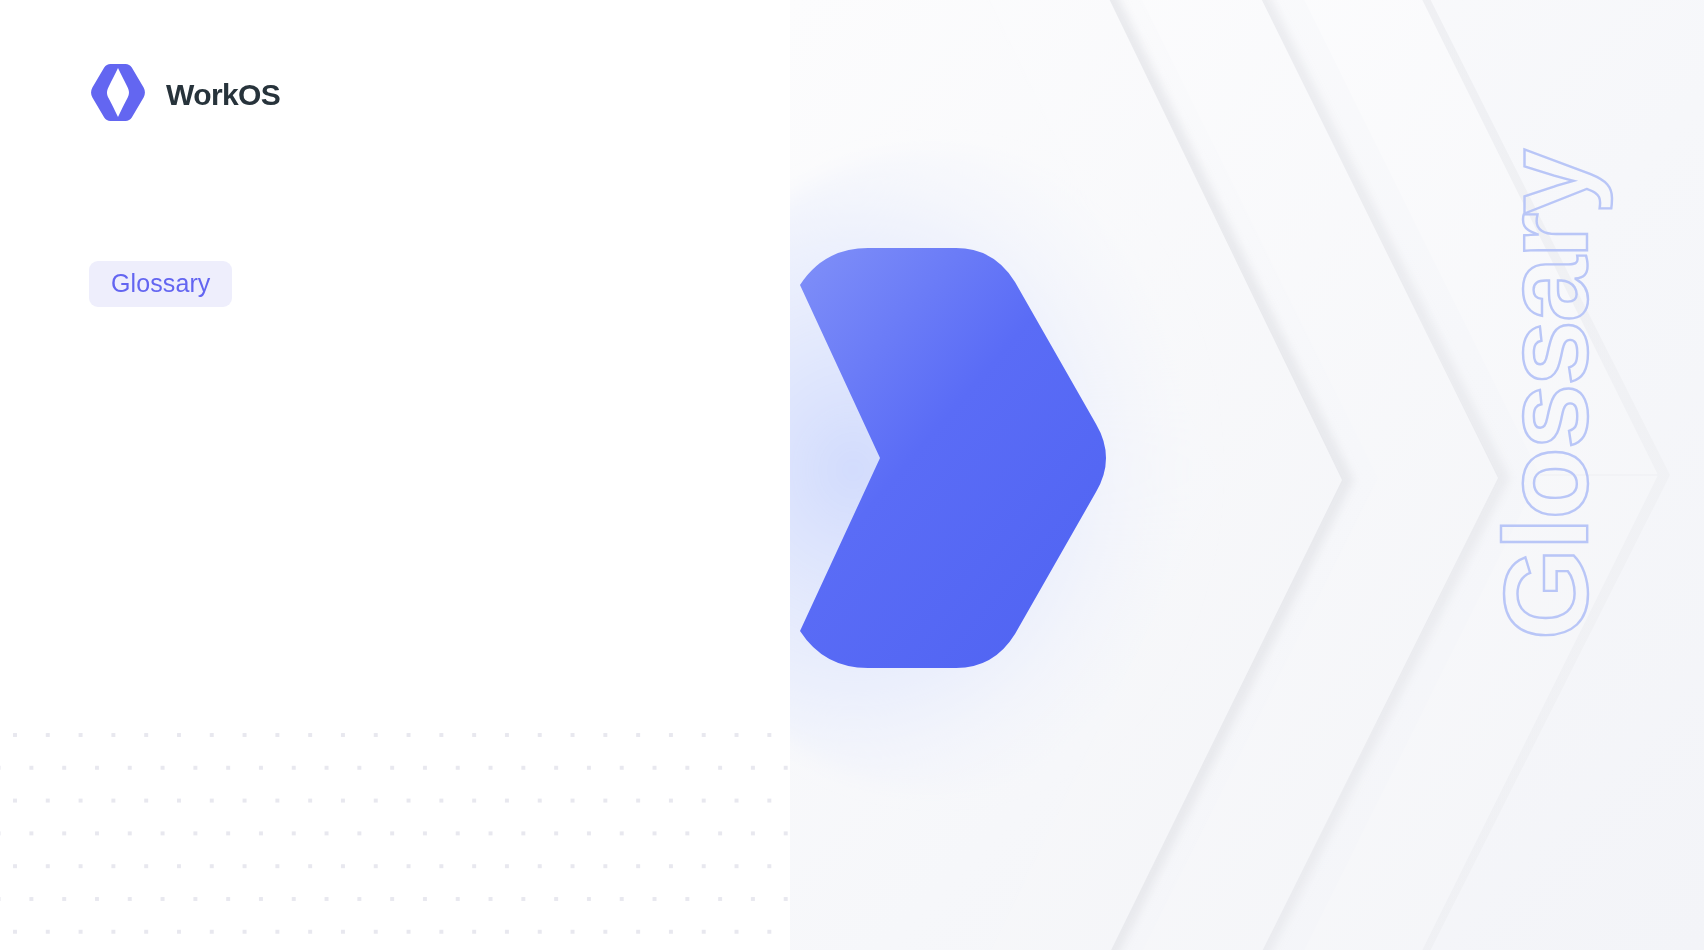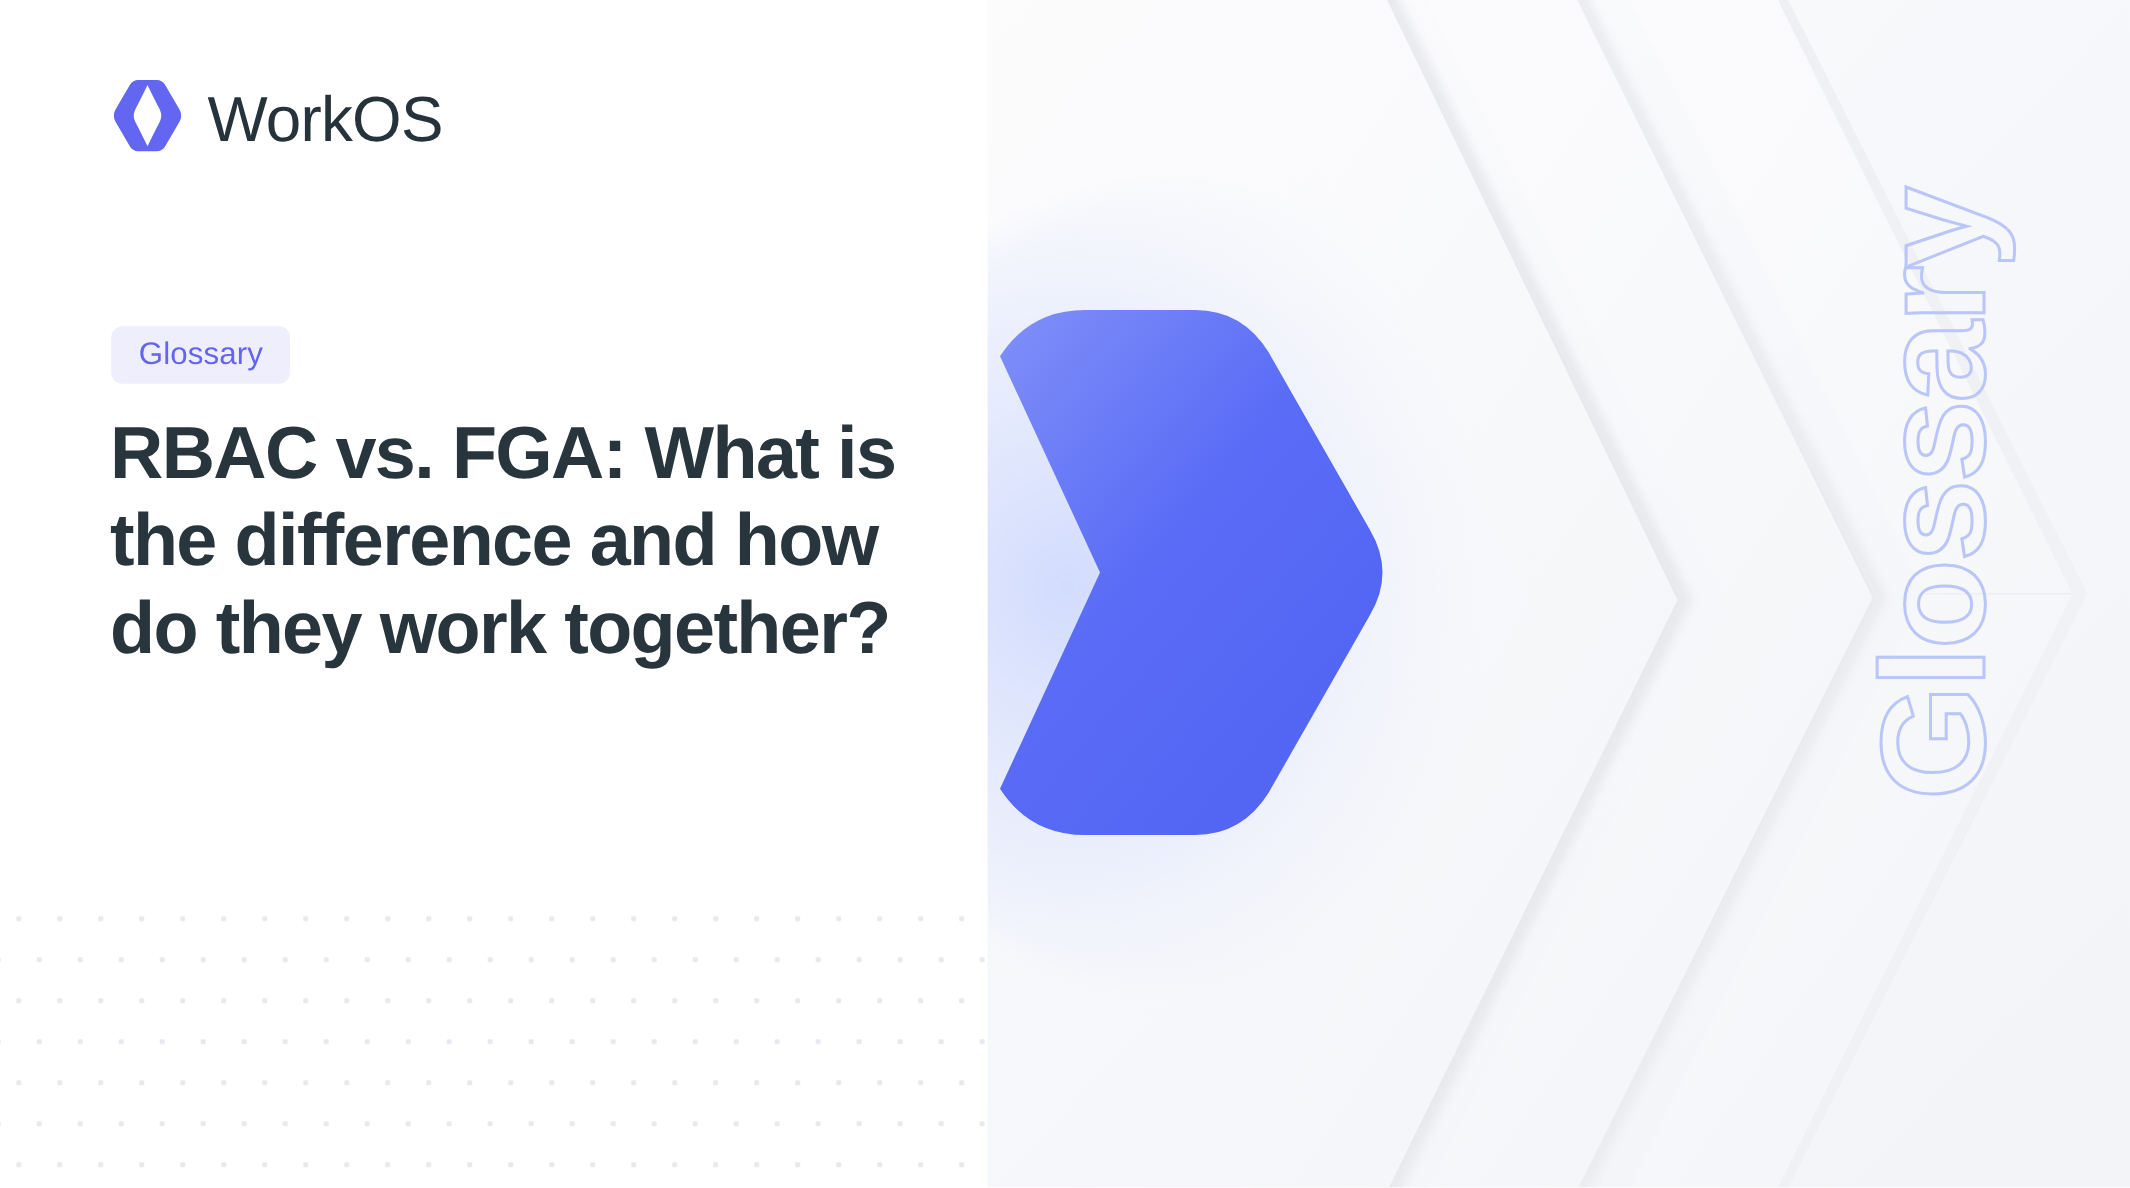--- a/index.html
+++ b/index.html
@@ -45,22 +45,22 @@
   .logo-row {
     position:absolute;
     left:90px;
     top:64px;
     display:flex;
     align-items:center;
     gap:20px;
   }
   .logo-mark { width:56px; height:62px; display:block; }
   .logo-word {
-    font-size:51px;
-    font-weight:normal;
+    font-size:30px;
+    font-weight:bold;
     letter-spacing:-0.6px;
     color:#27333b;
     line-height:1;
   }
 
   .badge {
     position:absolute;
     left:89px;
     top:261px;
     display:inline-block;
@@ -118,21 +118,20 @@
         <svg class="logo-mark" viewBox="0 0 56 62" xmlns="http://www.w3.org/2000/svg">
           <path d="M14.2 3.4 C15.6 1.3 17.9 0 20.4 0 L35.6 0 C38.1 0 40.4 1.3 41.8 3.4 L53.6 23.6 C55.4 26.6 55.4 30.4 53.6 33.4 L41.8 53.6 C40.4 55.7 38.1 57 35.6 57 L20.4 57 C17.9 57 15.6 55.7 14.2 53.6 L2.4 33.4 C0.6 30.4 0.6 26.6 2.4 23.6 Z" fill="#6366f1"></path>
           <path d="M28 4 C31.2 10.6 34.6 17.4 37.2 22.4 C39.6 27.1 39.6 29.9 37.2 34.6 C34.6 39.6 31.2 46.4 28 53 C24.8 46.4 21.4 39.6 18.8 34.6 C16.4 29.9 16.4 27.1 18.8 22.4 C21.4 17.4 24.8 10.6 28 4 Z" fill="#ffffff"></path>
         </svg>
       </span>
       <span class="logo-word">WorkOS</span>
     </div>
 
     <span class="badge">Glossary</span>
 
-    <h1 class="headline">RBAC vs. FGA: What is the difference and how do they work together?</h1>
   </div>
 
   <div class="right-panel">
 
     <svg class="art" viewBox="0 0 914 950" preserveAspectRatio="none" xmlns="http://www.w3.org/2000/svg">
       <defs>
         <linearGradient id="bgGrad" x1="0" y1="0" x2="1" y2="1">
           <stop offset="0%" stop-color="#fcfcfd"></stop>
           <stop offset="55%" stop-color="#f6f7fa"></stop>
           <stop offset="100%" stop-color="#f3f4f8"></stop>

